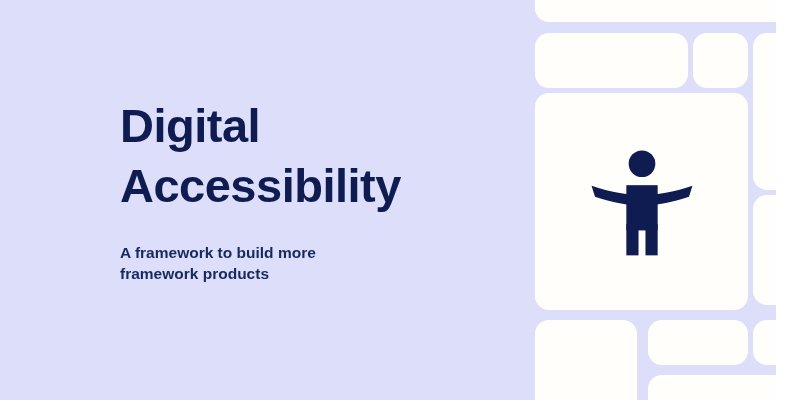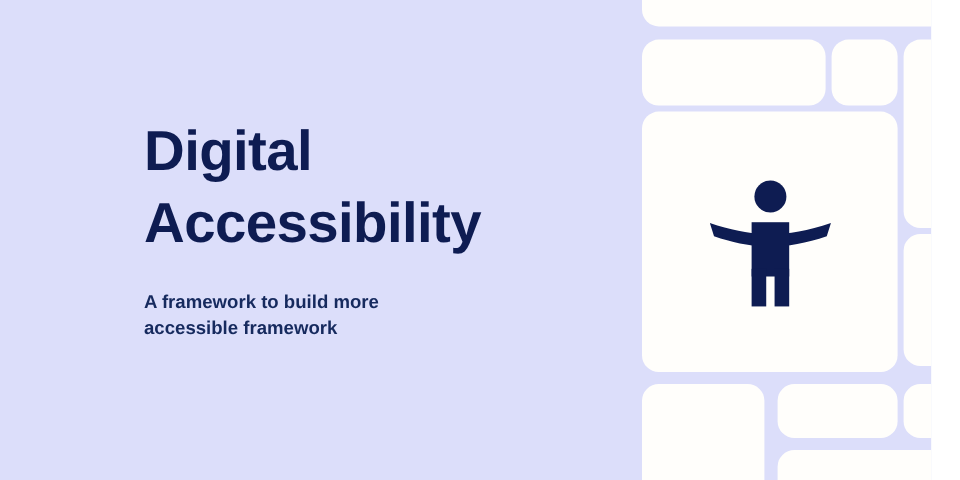--- a/index.html
+++ b/index.html
@@ -121,16 +121,16 @@
 
     <div class="mosaic-card" style="left:753px; top:320px; width:57px; height:45px;"></div>
 
     <div class="mosaic-card" style="left:648px; top:375px; width:162px; height:45px;"></div>
 
   </div>
 
   <div id="text-block">
     <h1 id="page-title">Digital
 Accessibility</h1>
-    <p id="page-subtitle">A framework to build more accessible framework</p>
+    <p id="page-subtitle">A framework to build more framework products</p>
   </div>
 
 </div>
 
 </body></html>

